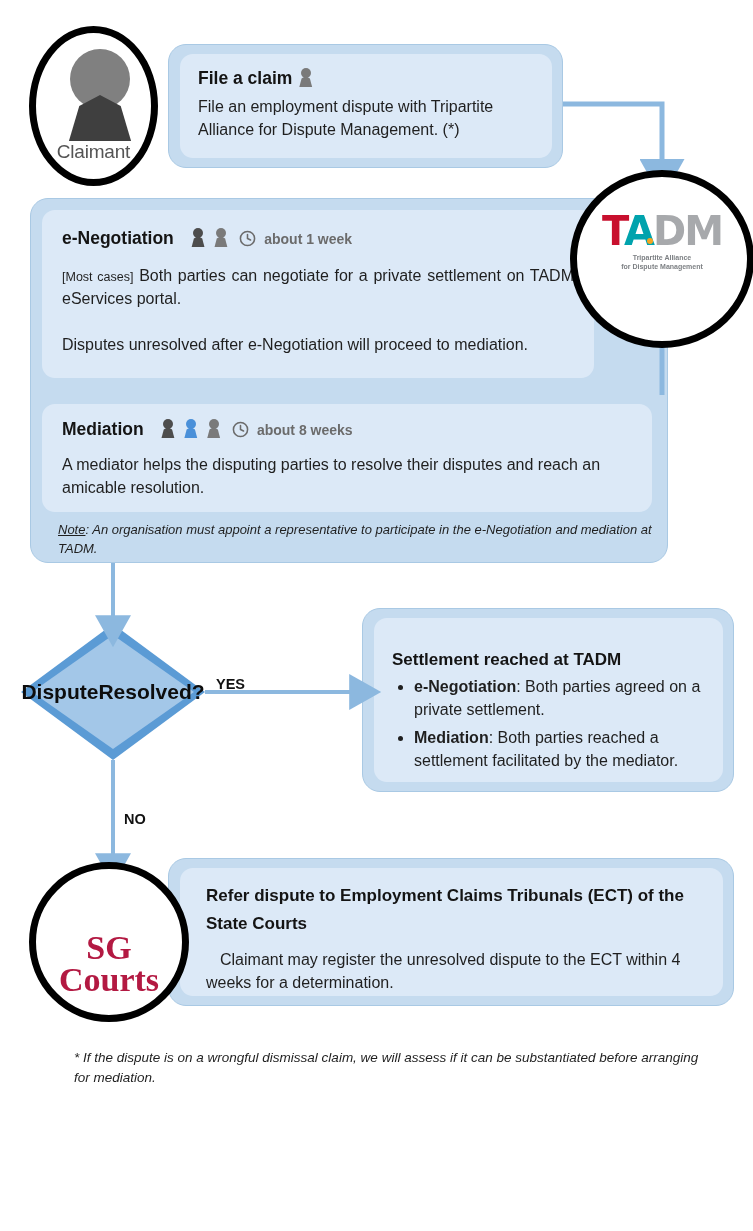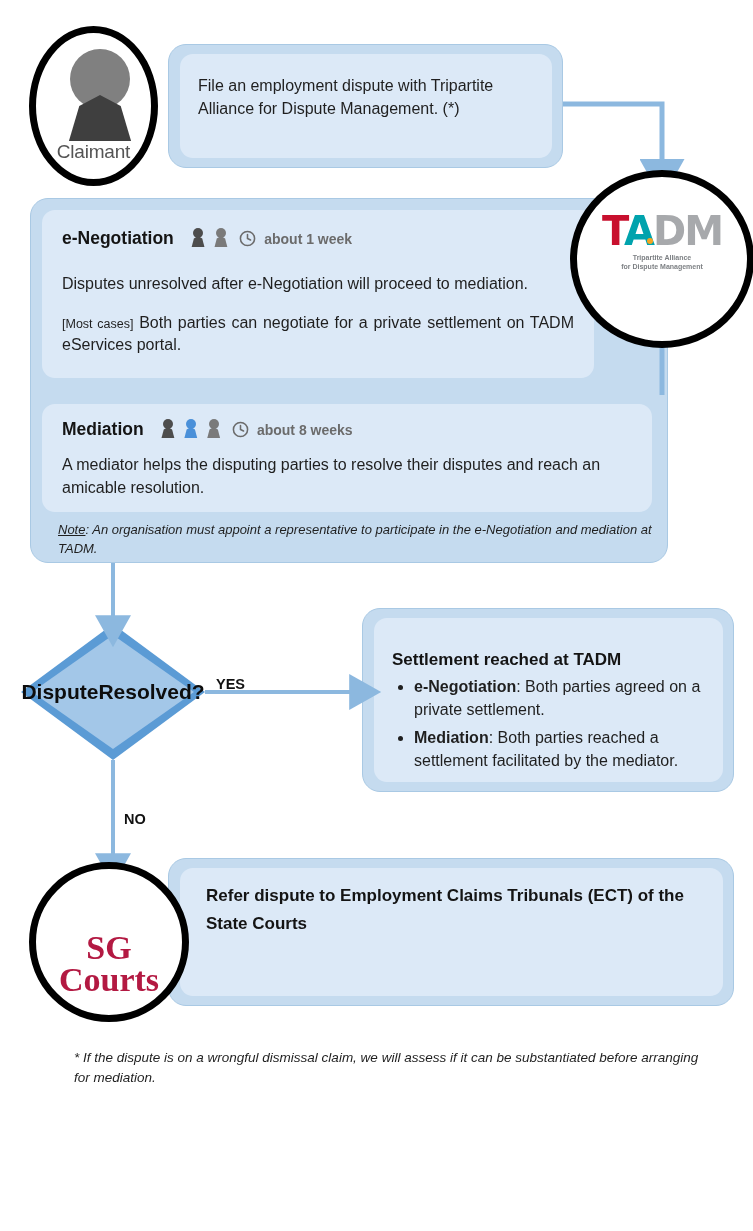--- a/index.html
+++ b/index.html
@@ -127,20 +127,24 @@
 
   <path d="M113,563 L113,624" stroke="#8cb8df" stroke-width="4" fill="none" marker-end="url(#ah)"></path>
 
   <path d="M205,692 L358,692" stroke="#8cb8df" stroke-width="4" fill="none" marker-end="url(#ah)"></path>
 
   <path d="M113,760 L113,862" stroke="#8cb8df" stroke-width="4" fill="none" marker-end="url(#ah)"></path>
 </svg>
 
 <div class="shell" style="left:168px;top:44px;width:395px;height:124px;"></div>
 <div class="inner" style="left:180px;top:54px;width:372px;height:104px;padding:14px 18px;">
+  <div class="hd">
+    <span>File a claim</span>
+    <span class="pico gray"><i class="h"></i><i class="b"></i></span>
+  </div>
   <div class="bd" style="margin-top:7px;">File an employment dispute with Tripartite Alliance for Dispute Management. (*)</div>
 </div>
 
 <div class="ring" style="left:29px;top:26px;width:129px;height:160px;">
   <div class="avatar">
     <i class="head"></i>
       <i class="body"></i>
   </div>
   <div class="claimant-label">Claimant</div>
 </div>
@@ -165,25 +169,25 @@
     <span>e-Negotiation</span>
     <span style="display:inline-block;width:6px;"></span>
     <span class="pico dark"><i class="h"></i><i class="b"></i></span>
     <span class="pico gray"><i class="h"></i><i class="b"></i></span>
     <svg class="clock" viewBox="0 0 24 24">
       <circle cx="12" cy="12" r="10" fill="none" stroke="#6b6b6b" stroke-width="2.2"></circle>
       <path d="M12 6.5 L12 12 L16.3 14.2" fill="none" stroke="#6b6b6b" stroke-width="2.2" stroke-linecap="round"></path>
     </svg>
     <span class="meta">about 1 week</span>
   </div>
-  <div class="bd" style="margin-top:24px;">Disputes unresolved after e-Negotiation will proceed to mediation.</div>
   <div class="bd just" style="margin-top:16px;">
     <span class="tiny">[Most cases]</span>
     <span>Both parties can negotiate for a private settlement on TADM eServices portal.</span>
   </div>
+  <div class="bd" style="margin-top:24px;">Disputes unresolved after e-Negotiation will proceed to mediation.</div>
 </div>
 
 <div class="inner" style="left:42px;top:404px;width:610px;height:108px;padding:15px 20px;">
   <div class="hd">
     <span>Mediation</span>
     <span style="display:inline-block;width:6px;"></span>
     <span class="pico dark"><i class="h"></i><i class="b"></i></span>
     <span class="pico blue"><i class="h"></i><i class="b"></i></span>
     <span class="pico gray"><i class="h"></i><i class="b"></i></span>
     <svg class="clock" viewBox="0 0 24 24">
@@ -219,20 +223,21 @@
     </li>
     <li>
       <b>Mediation</b><span>: Both parties reached a settlement facilitated by the mediator.</span>
     </li>
   </ul>
 </div>
 
 <div class="shell" style="left:168px;top:858px;width:566px;height:148px;"></div>
 <div class="inner" style="left:180px;top:868px;width:543px;height:128px;padding:14px 18px 14px 26px;">
   <div class="hd" style="font-size:17px;line-height:1.62;">Refer dispute to Employment Claims Tribunals (ECT) of the State Courts</div>
+  <div class="bd" style="margin-top:12px;text-indent:14px;">Claimant may register the unresolved dispute to the ECT within 4 weeks for a determination.</div>
 </div>
 
 <div class="ring" style="left:29px;top:862px;width:160px;height:160px;">
   <div class="sg">
     <div class="l1">SG</div>
     <div class="l2">Courts</div>
   </div>
 </div>
 
 <div class="abs" style="left:74px;top:1048px;width:625px;font-size:13.5px;font-style:italic;line-height:1.5;color:#1f1f1f;">* If the dispute is on a wrongful dismissal claim, we will assess if it can be substantiated before arranging for mediation.</div>

